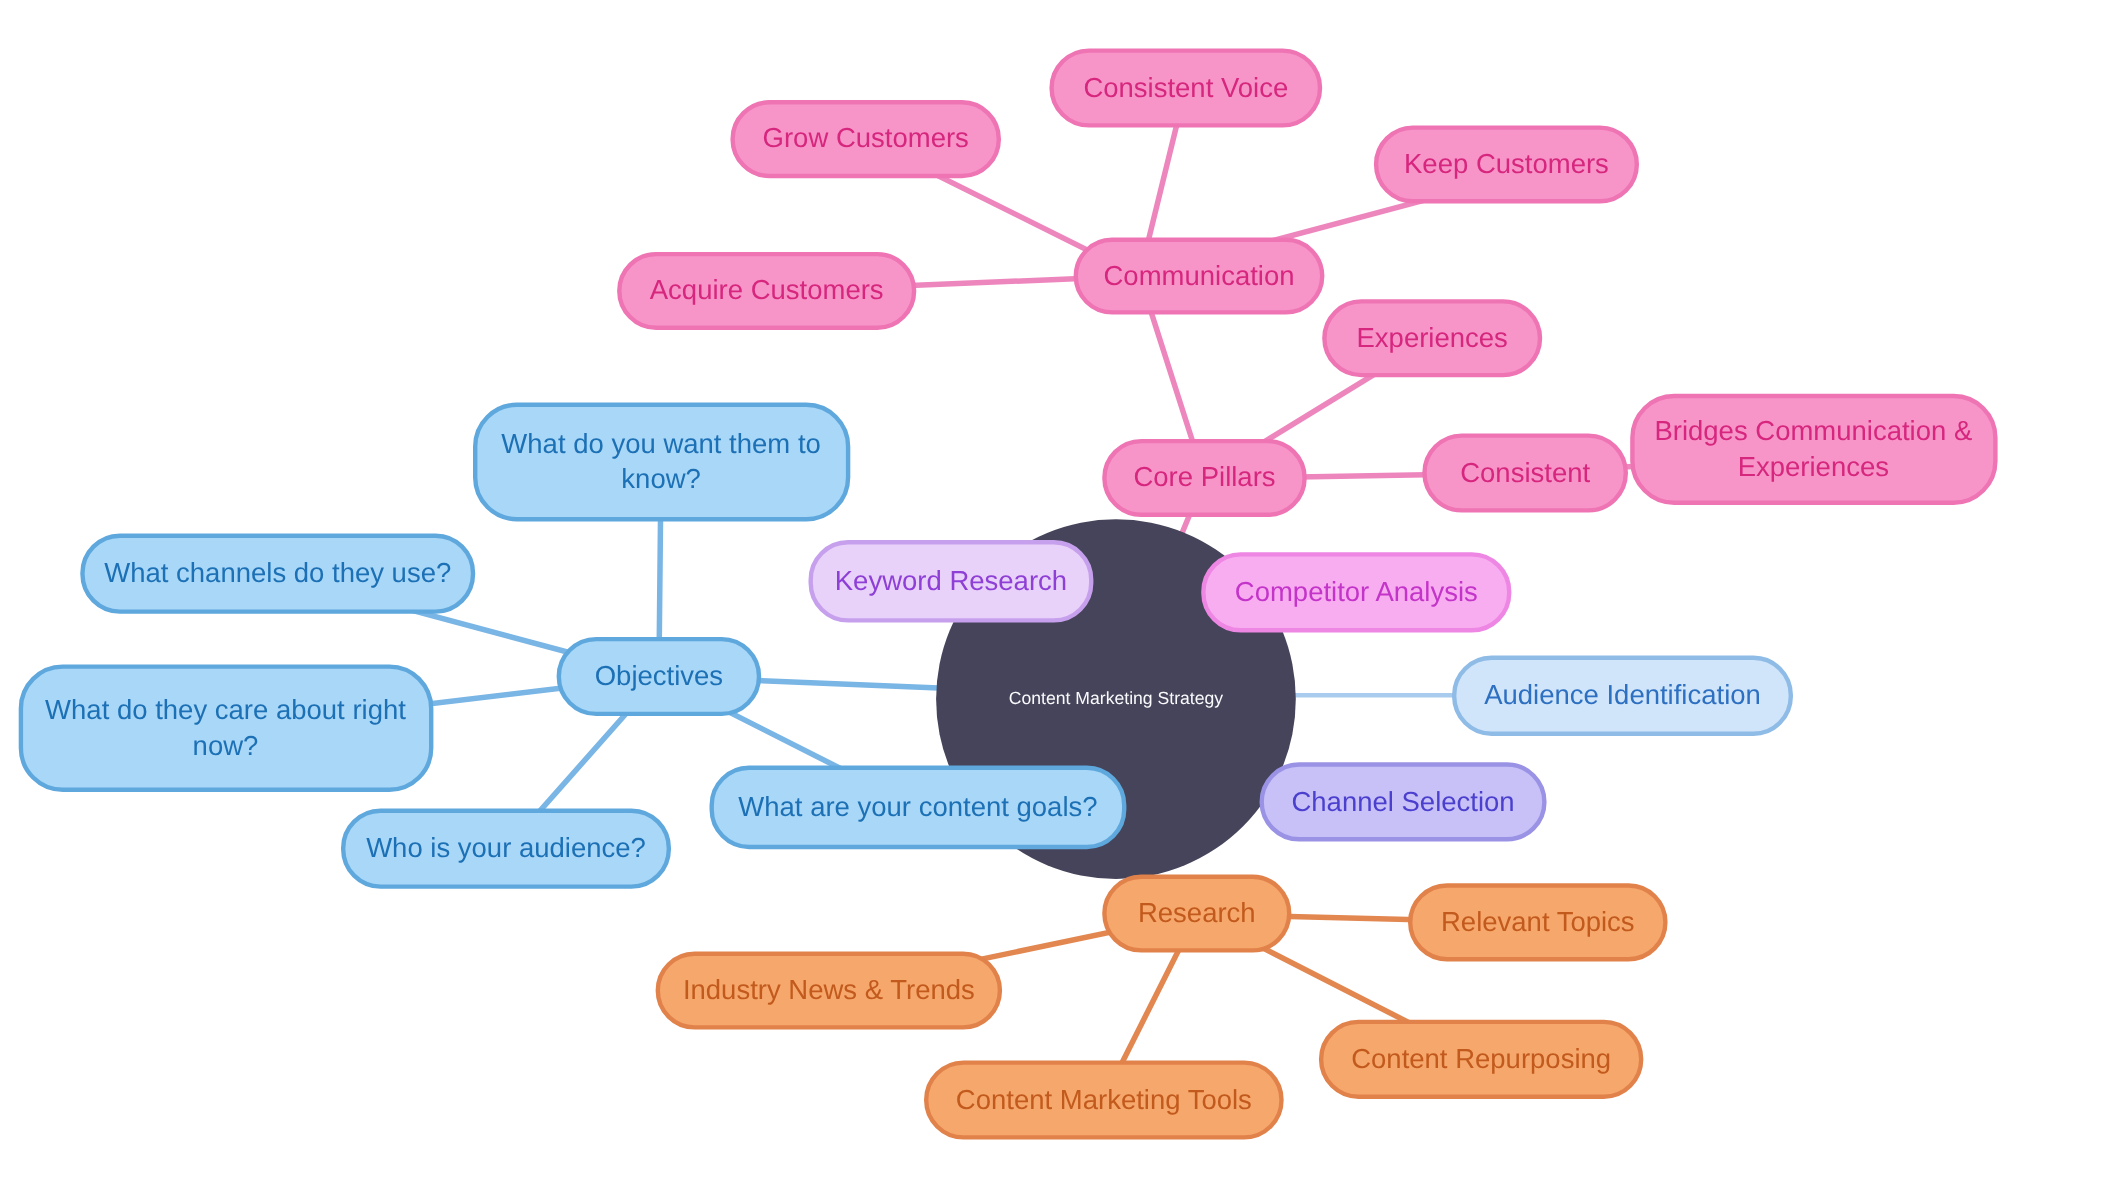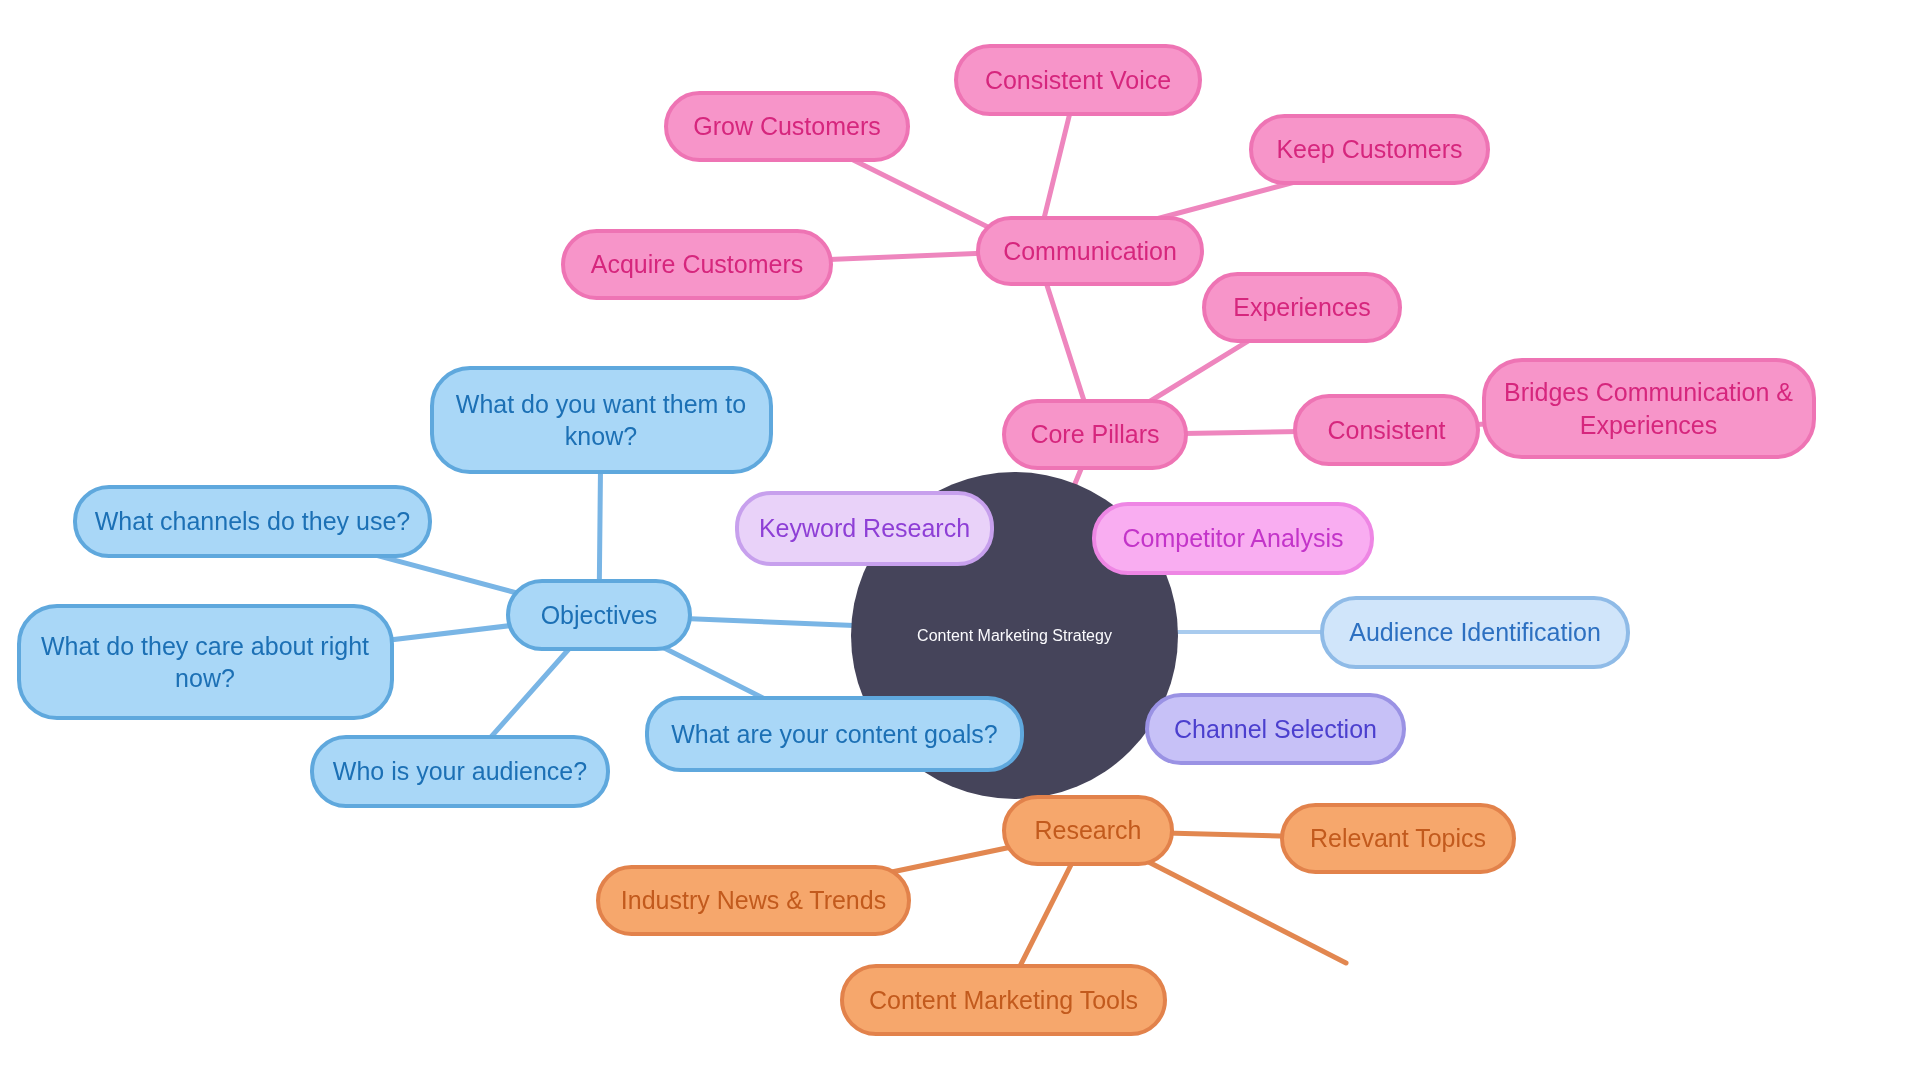--- a/index.html
+++ b/index.html
@@ -120,17 +120,20 @@
 
   <div class="node orange" style="left:1280px;top:803px;width:236px;height:71px;">
     <span>Relevant Topics</span>
   </div>
   <div class="node orange" style="left:1002px;top:795px;width:172px;height:71px;">
     <span>Research</span>
   </div>
   <div class="node orange" style="left:596px;top:865px;width:315px;height:71px;">
     <span>Industry News &amp; Trends</span>
   </div>
+  <div class="node orange" style="left:1199px;top:927px;width:295px;height:72px;">
+    <span>Content Repurposing</span>
+  </div>
   <div class="node orange" style="left:840px;top:964px;width:327px;height:72px;">
     <span>Content Marketing Tools</span>
   </div>
 
 </div>
 
 </body></html>

